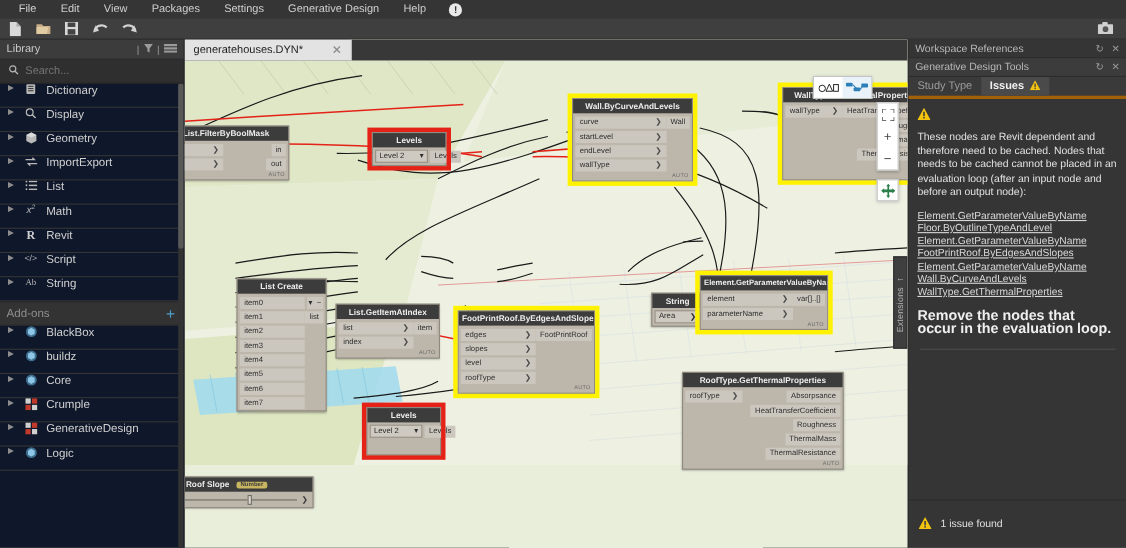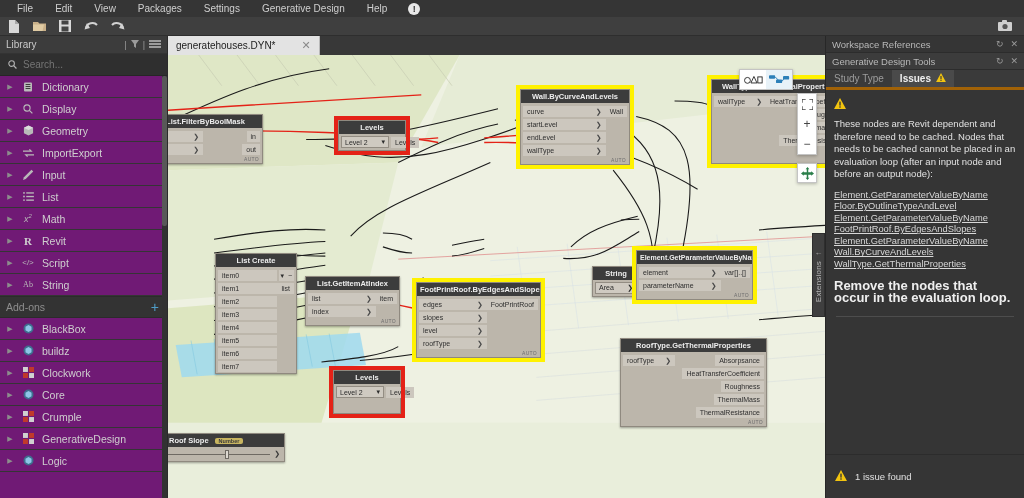--- a/index.html
+++ b/index.html
@@ -35,39 +35,39 @@
     width:26px;height:19px;display:flex;align-items:center;justify-content:center;
     color:#c8c8c8;
   }
   .tb-ico svg { display:block; }
   .cam-ico { position:absolute; right:12px; top:3px; color:#cfcfcf; }
 
   
   .body { flex:1 1 auto; display:flex; min-height:0; position:relative; }
 
   
-  .library { width:168px; background:#701a75; display:flex; flex-direction:column;
+  .library { width:168px; background:#0f172a; display:flex; flex-direction:column;
              flex:0 0 168px; border-right:1px solid #2b2b2b; min-height:0;}
   .lib-head {
     height:18px; background:#3c3c3c; display:flex; align-items:center;
     padding:0 6px; font-size:10px; color:#c9c9c9; justify-content:space-between;
     border-bottom:1px solid #333;
   }
   .lib-head .icons { display:flex; gap:4px; align-items:center; color:#9b9b9b; font-size:9px;}
   .searchbar {
     height:22px;background:#2f2f2f;display:flex;align-items:center;gap:6px;
     padding:0 8px;border-bottom:1px solid #262626;
   }
   .searchbar input {
     background:transparent;border:none;outline:none;color:#9a9a9a;font-size:10px;
     font-family:"Liberation Sans",sans-serif; width:100%;
   }
   .lib-scroll { flex:1 1 auto; overflow:hidden; position:relative;}
   .lib-item {
-    height:22px;display:flex;align-items:center;gap:7px;padding-left:6px;
+    height:22px;display:flex;align-items:flex-start;gap:7px;padding-left:6px;
     border-bottom:1px solid #353535;font-size:10.5px;color:#cfcfcf;
   }
   .lib-arrow{ color:#8d8d8d;font-size:7px;width:8px;text-align:center;}
   .lib-ico{ width:14px;display:flex;align-items:center;justify-content:center;color:#b9b9b9;font-size:10px;}
   .addons-head{
     height:22px;background:#333;display:flex;align-items:center;justify-content:space-between;
     padding:0 8px 0 6px;color:#8e8e8e;font-size:10.5px;border-bottom:1px solid #2b2b2b;
     border-top:1px solid #2b2b2b;
   }
   .addons-head .plus{color:#4f9ec9;font-size:14px;line-height:1;}
@@ -314,29 +314,20 @@
               <span class="lib-ico">
                 <svg width="11" height="10" viewBox="0 0 12 10">
                   <path d="M0 3h9l-2-2M12 7H3l2 2" stroke="#b9b9b9" stroke-width="1.3" fill="none"></path>
                 </svg>
               </span>
               <span>ImportExport</span>
             </div>
             <div class="lib-item">
               <span class="lib-arrow">▶</span>
               <span class="lib-ico">
-                <svg width="11" height="11" viewBox="0 0 12 12">
-                  <path d="M0 12l1-3L9.2.8l2 2L3 11z" fill="#b9b9b9"></path>
-                </svg>
-              </span>
-              <span>Input</span>
-            </div>
-            <div class="lib-item">
-              <span class="lib-arrow">▶</span>
-              <span class="lib-ico">
                 <svg width="11" height="9" viewBox="0 0 12 10">
                   <circle cx="1" cy="1" r="1" fill="#b9b9b9"></circle>
                   <circle cx="1" cy="5" r="1" fill="#b9b9b9"></circle>
                   <circle cx="1" cy="9" r="1" fill="#b9b9b9"></circle>
                   <rect x="3.5" y="0.3" width="8.5" height="1.5" fill="#b9b9b9"></rect>
                   <rect x="3.5" y="4.3" width="8.5" height="1.5" fill="#b9b9b9"></rect>
                   <rect x="3.5" y="8.3" width="8.5" height="1.5" fill="#b9b9b9"></rect>
                 </svg>
               </span>
               <span>List</span>
@@ -387,32 +378,20 @@
             </div>
             <div class="lib-item">
               <span class="lib-arrow">▶</span>
               <span class="lib-ico">
                 <svg width="11" height="11" viewBox="0 0 12 12">
                   <circle cx="6" cy="6" r="5.4" fill="#3e6e8e"></circle>
                   <path d="M6 2.2L9.3 4v4L6 9.8 2.7 8V4z" fill="#8ec6e8"></path>
                 </svg>
               </span>
               <span>buildz</span>
-            </div>
-            <div class="lib-item">
-              <span class="lib-arrow">▶</span>
-              <span class="lib-ico">
-                <svg width="11" height="11" viewBox="0 0 12 12">
-                  <rect width="5.4" height="5.4" fill="#d0d0d0"></rect>
-                  <rect x="6.6" width="5.4" height="5.4" fill="#c0392b"></rect>
-                  <rect y="6.6" width="5.4" height="5.4" fill="#c0392b"></rect>
-                  <rect x="6.6" y="6.6" width="5.4" height="5.4" fill="#d0d0d0"></rect>
-                </svg>
-              </span>
-              <span>Clockwork</span>
             </div>
             <div class="lib-item">
               <span class="lib-arrow">▶</span>
               <span class="lib-ico">
                 <svg width="11" height="11" viewBox="0 0 12 12">
                   <circle cx="6" cy="6" r="5.4" fill="#3e6e8e"></circle>
                   <path d="M6 2.2L9.3 4v4L6 9.8 2.7 8V4z" fill="#8ec6e8"></path>
                 </svg>
               </span>
               <span>Core</span>

